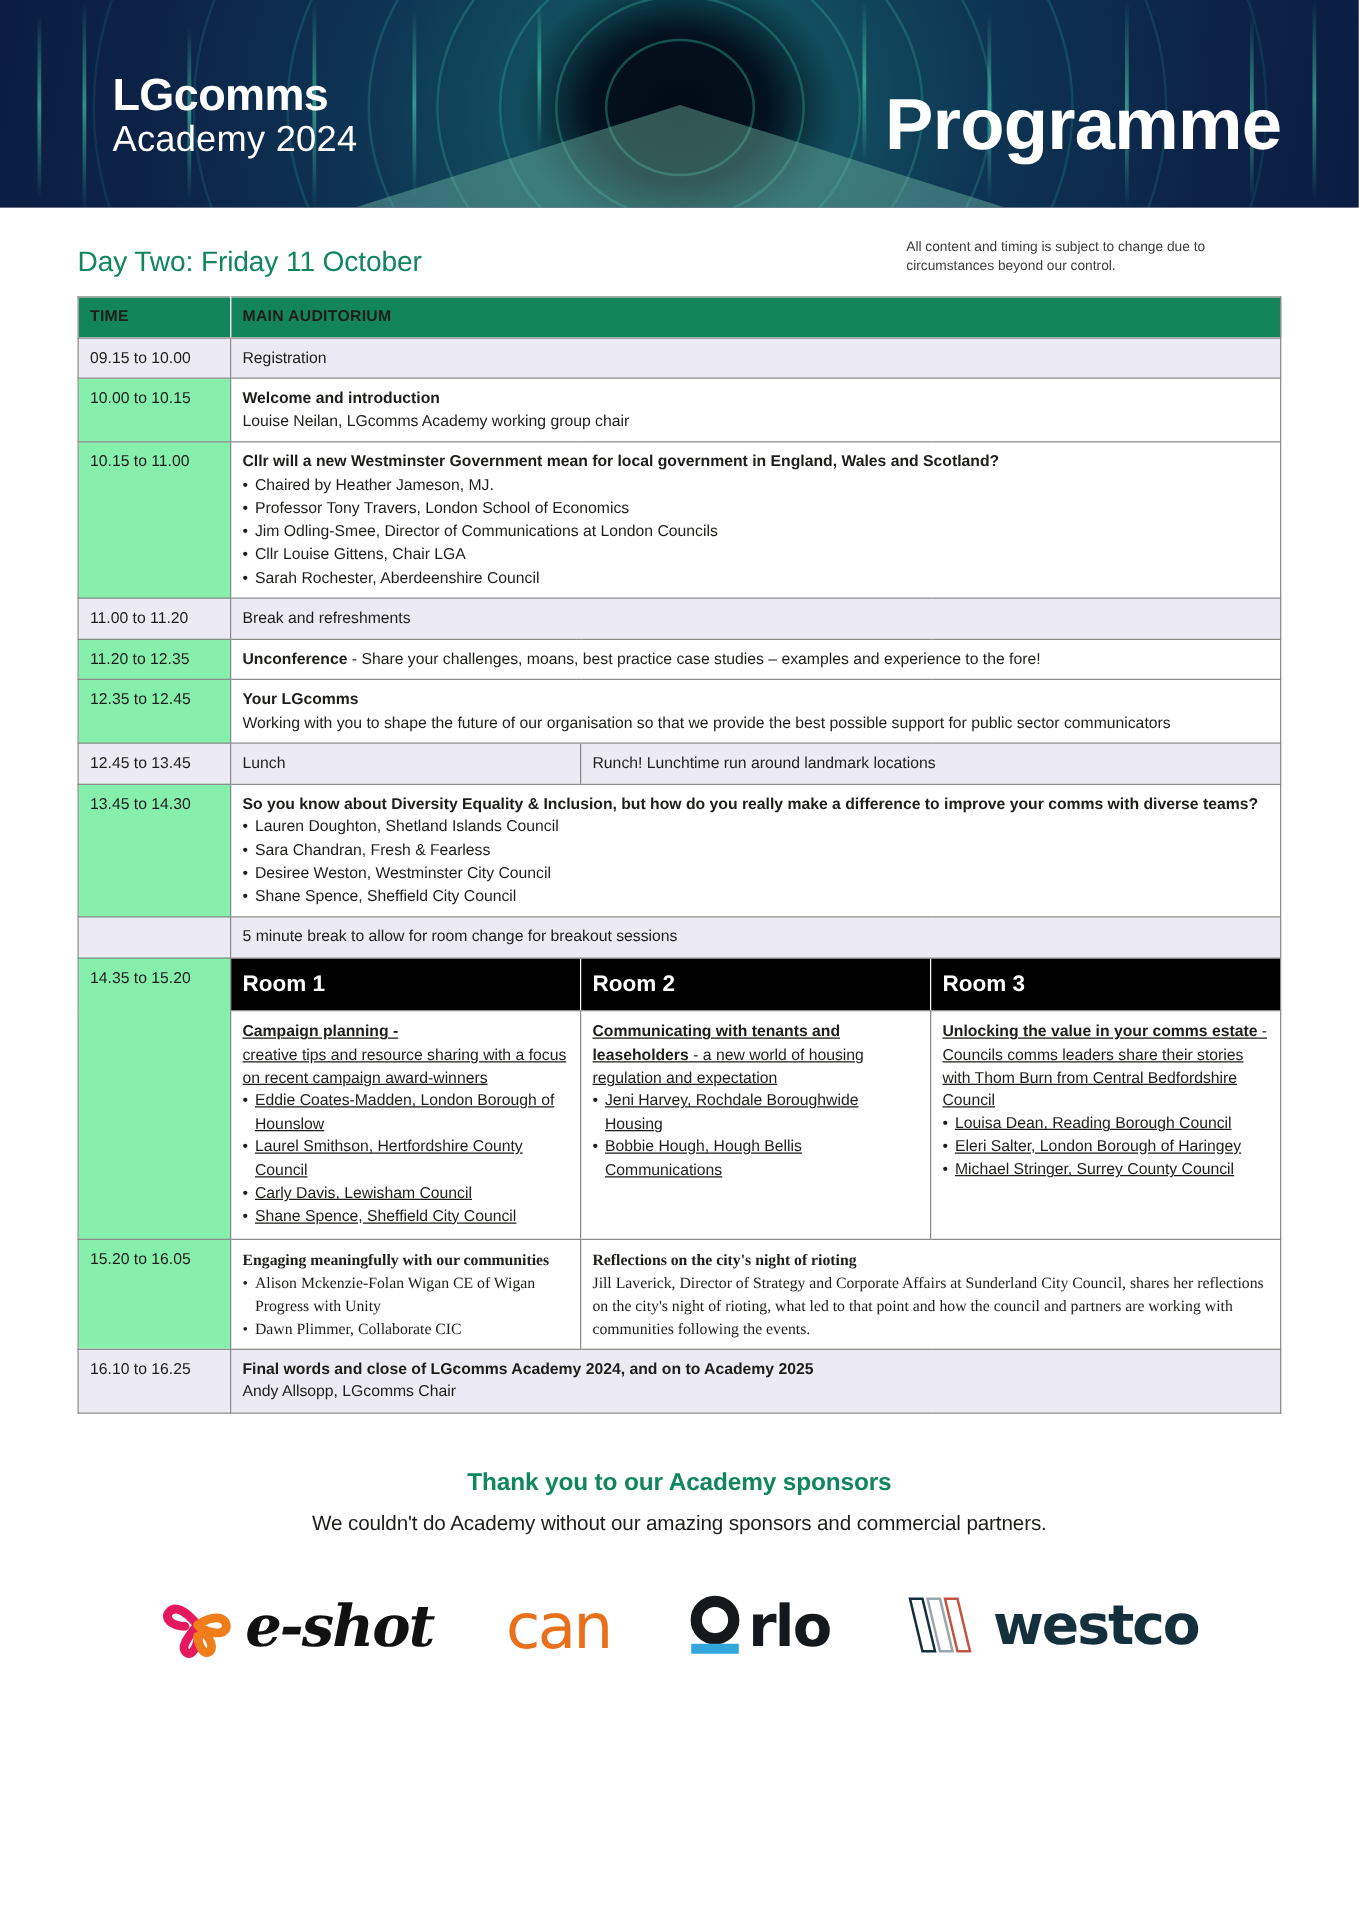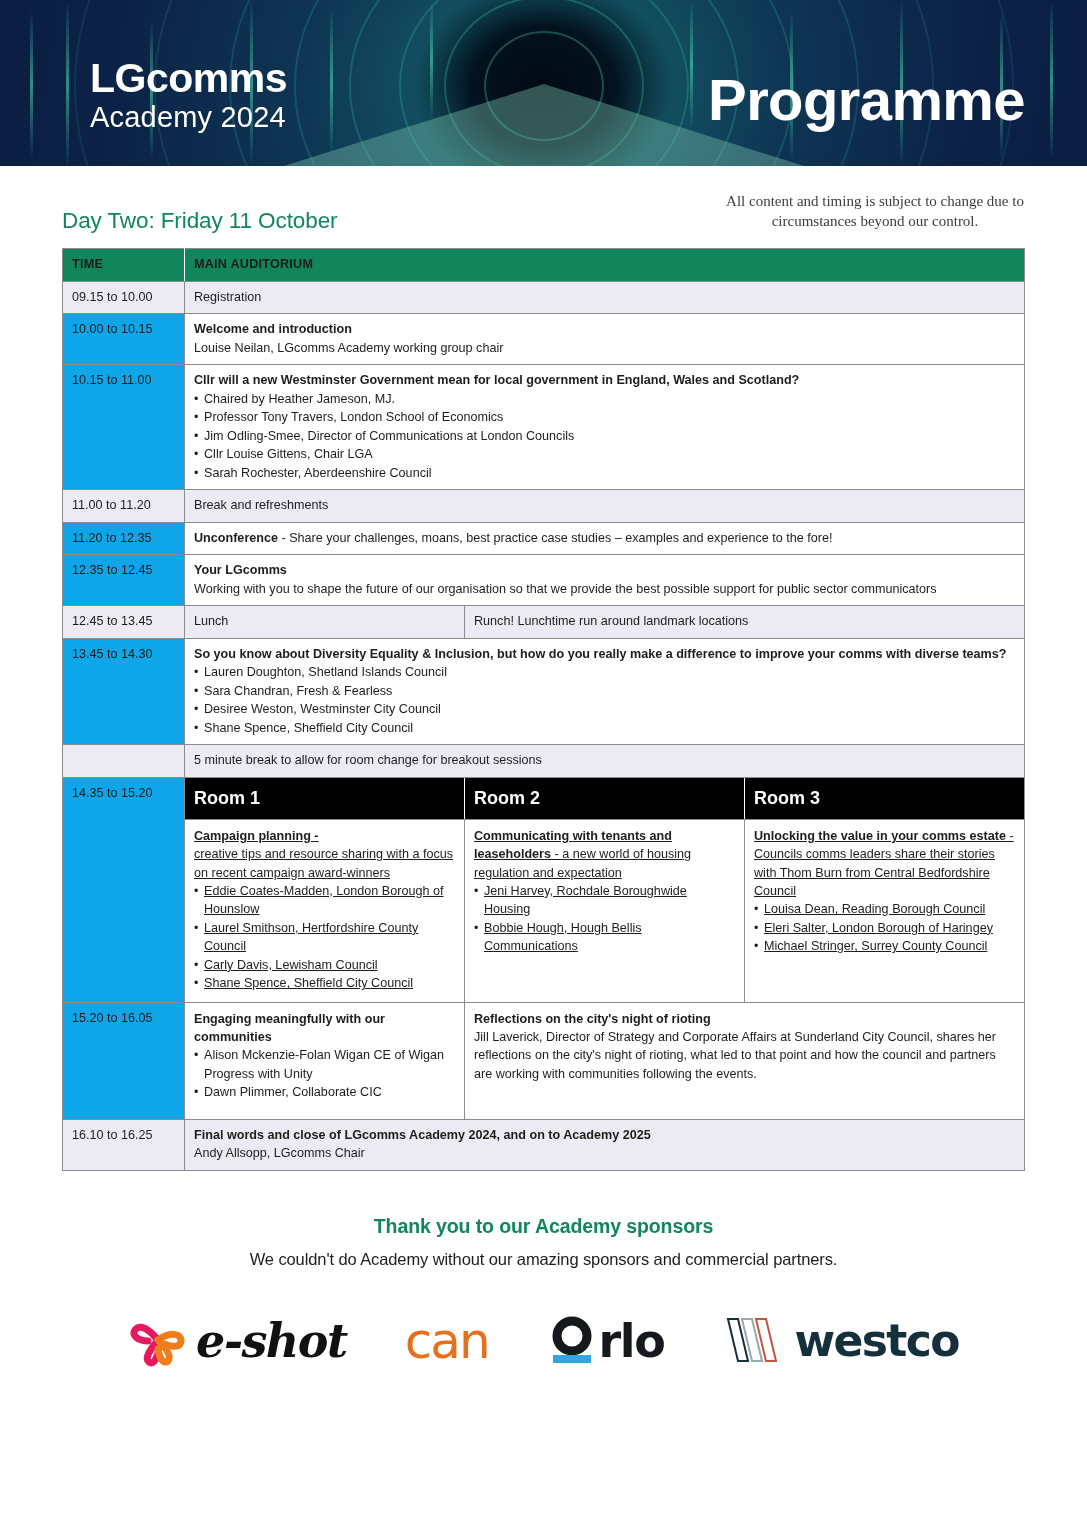--- a/index.html
+++ b/index.html
@@ -41,21 +41,21 @@
     position: absolute; left: 50%; bottom: 0; transform: translateX(-50%);
     width: 0; height: 0;
     border-left: 260px solid transparent;
     border-right: 260px solid transparent;
     border-bottom: 82px solid rgba(120, 190, 170, 0.42);
   }
   .hero-title-block {
     position: absolute; left: 90px; top: 58px; z-index: 5;
   }
   .hero-lg {
-    font-size: 41px; font-weight: 700; color: #ffffff;
+    font-size: 36px; font-weight: 700; color: #ffffff;
     letter-spacing: -0.5px; line-height: 1.02;
   }
   .hero-ac {
     font-size: 29px; font-weight: 400; color: #ffffff;
     letter-spacing: 0.2px; line-height: 1.15; margin-top: 1px;
   }
   .hero-programme {
     position: absolute; right: 62px; top: 66px; z-index: 5;
     font-size: 58px; font-weight: 700; color: #ffffff; letter-spacing: -0.6px;
   }
@@ -64,22 +64,22 @@
   .page { padding: 0 62px; position: relative; }
 
   .subhead-row {
     display: flex; align-items: flex-end; justify-content: space-between;
     padding-top: 25px; padding-bottom: 14px;
   }
   .day-title {
     font-size: 22.5px; font-weight: 400; color: #10865c; letter-spacing: -0.1px;
   }
   .disclaimer {
-    font-size: 15px; color: #3c3c3b; line-height: 1.34; text-align: center;
-    padding-bottom: 3px; width: 300px; font-family: Liberation Serif, serif;
+    font-size: 11px; color: #3c3c3b; line-height: 1.34; text-align: left;
+    padding-bottom: 3px; width: 300px;
   }
 
   
   .prog-table {
     width: 963px;
     border-collapse: collapse;
     border: 1px solid #8c8c8c;
     table-layout: fixed;
   }
   .prog-table td, .prog-table th {
@@ -98,21 +98,21 @@
     color: #ffffff;
     font-size: 12.3px;
     font-weight: 700;
     letter-spacing: 0.25px;
     padding: 7px 9px 8px 9px;
     border-color: #12855c;
   }
   thead th.col-time { border-right: 1px solid #ffffff; }
 
   td.time-cell {
-    background: #0ea5e9;
+    background: #86efac;
     color: #1d1d1b;
     white-space: nowrap;
     font-size: 12.6px;
   }
   tr.tint td { background: #ecebf3; }
   tr.tint td.time-cell { background: #ecebf3; }
   td.plain { background: #ffffff; }
 
   .sess-title { font-weight: 700; }
   .sess-line { display: block; }
@@ -149,24 +149,25 @@
     font-size: 12.6px;
     line-height: 1.45;
   }
   .room-body-grid > div:last-child { border-right: none; }
 
   .two-col-grid {
     display: grid;
     grid-template-columns: 280px 1fr;
   }
   .two-col-grid > div {
-    padding: 7px 9px 17px 9px;
+    padding: 7px 9px 6px 9px;
     border-right: 1px solid #8c8c8c;
     font-size: 12.6px;
     line-height: 1.45;
+    font-family: Liberation Serif, serif;
   }
   .two-col-grid > div:last-child { border-right: none; }
 
   .lunch-grid {
     display: grid;
     grid-template-columns: 280px 1fr;
   }
   .lunch-grid > div {
     padding: 6px 9px 7px 9px;
     border-right: 1px solid #8c8c8c;

